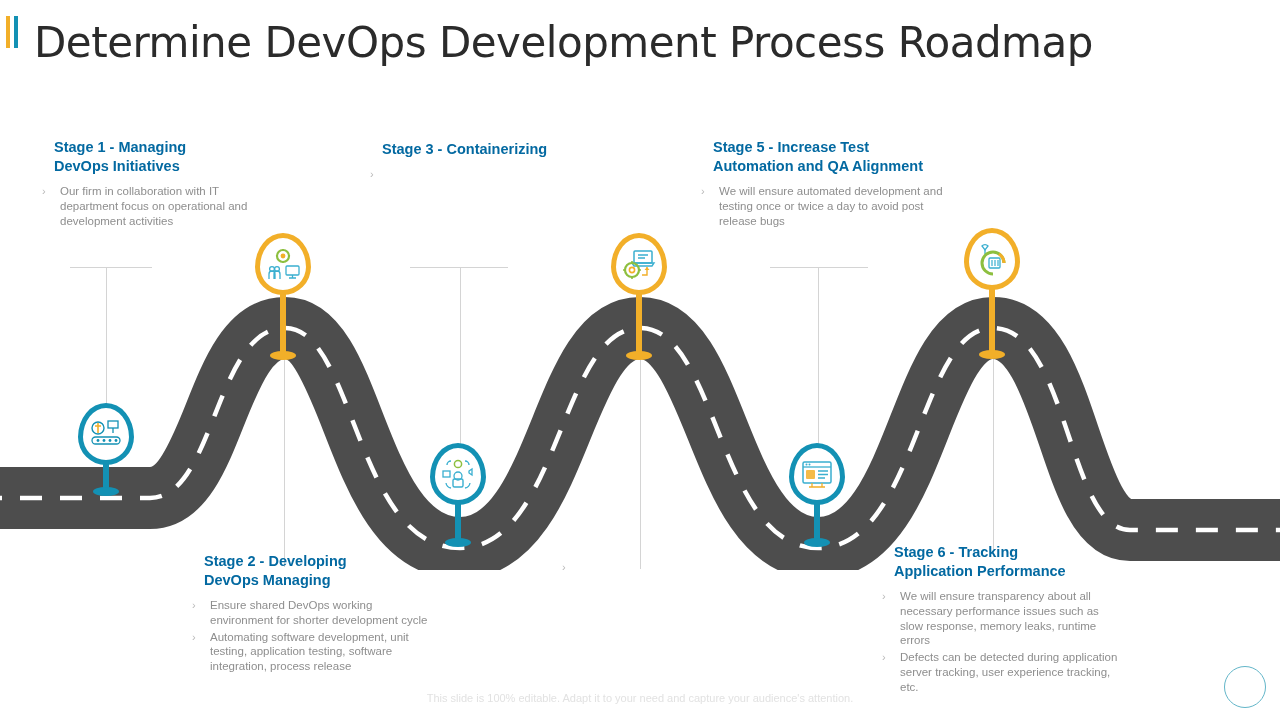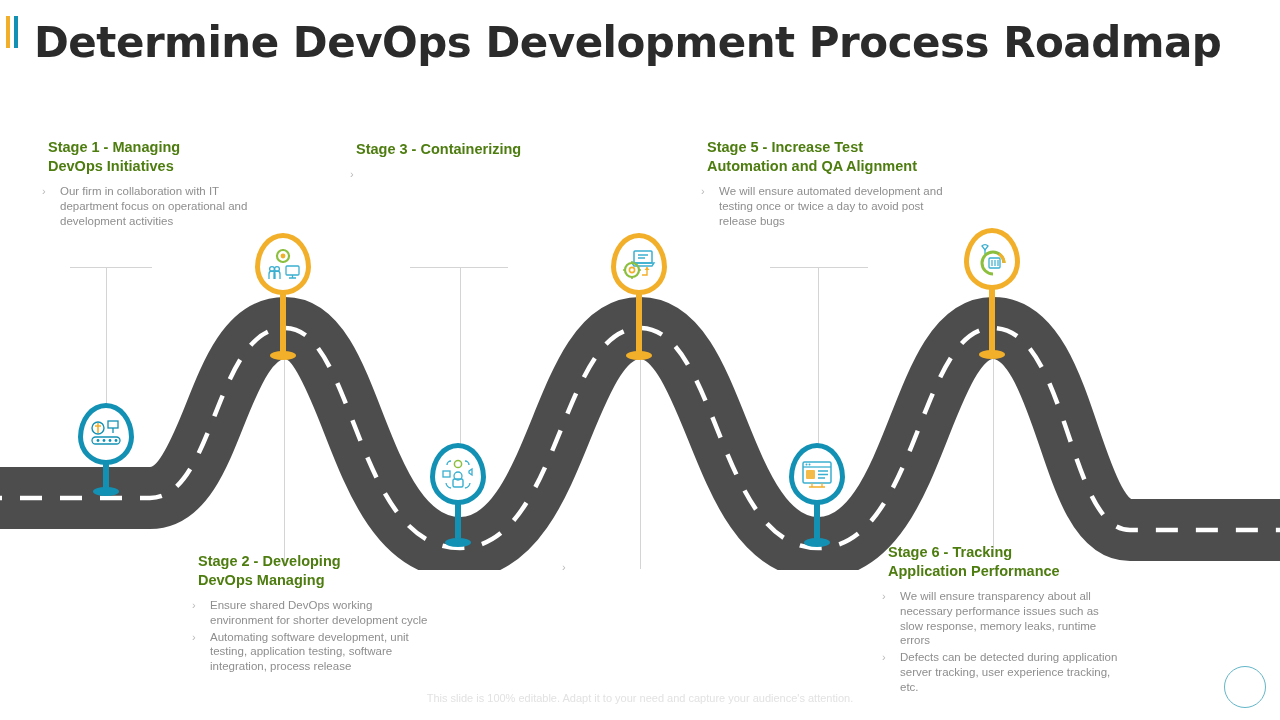--- a/index.html
+++ b/index.html
@@ -9,21 +9,21 @@
   }
   .slide{position:absolute;inset:0;background:#fff;}
 
   
   .accent-bars{position:absolute;left:6px;top:16px;display:flex;gap:4px;}
   .accent-bars .bar{width:4px;height:32px;}
 
   
   .page-title{
     position:absolute;left:34px;top:20px;width:1150px;
-    font-size:42px;font-weight:700;letter-spacing:-0.5px;
+    font-size:42px;font-weight:400;letter-spacing:-0.5px;
     color:#2b2b2b;line-height:1.08;white-space:nowrap;
     font-family:"DejaVu Sans", sans-serif;
   }
   .subtitle{
     position:absolute;left:8px;top:84px;width:1210px;
     font-size:11.5px;color:#a8a8a8;line-height:1.45;
     text-align:justify;
     font-family:"Liberation Sans", sans-serif;
   }
 
@@ -48,21 +48,21 @@
   .pin .base{
     position:absolute;left:15px;top:84px;width:26px;height:9px;border-radius:50%;
   }
   .pin .glyph{
     position:absolute;left:10px;top:14px;width:36px;height:34px;
   }
 
   
   .block{position:absolute;}
   .block h3{
-    margin:0 0 8px 10px;font-size:14.5px;font-weight:bold;color:#4d7c0f;
+    margin:0 0 8px 16px;font-size:14.5px;font-weight:bold;color:#0369a1;
     line-height:1.32;font-family:"Liberation Sans", sans-serif;
   }
   .bullets{margin:0;padding:0;list-style:none;}
   .bullets li{
     position:relative;padding-left:22px;margin-bottom:2px;
     font-size:11.5px;line-height:1.28;color:#8e8e8e;
     font-family:"Liberation Sans", sans-serif;
   }
   .bullets li .chev{
     position:absolute;left:4px;top:0;color:#b9b9b9;font-size:11px;
@@ -233,21 +233,21 @@
   <div class="block" style="left:38px;top:138px;width:240px;">
     <h3>
       <span>Stage 1 - Managing</span><br>
       <span>DevOps Initiatives</span>
     </h3>
     <ul class="bullets">
       <li><span class="chev">›</span><span>Our firm in collaboration with IT department focus on operational and development activities</span></li>
     </ul>
   </div>
 
-  <div class="block" style="left:346px;top:140px;width:215px;">
+  <div class="block" style="left:366px;top:140px;width:215px;">
     <h3>
       <span>Stage 3 - Containerizing</span>
     </h3>
     <ul class="bullets">
       <li><span class="chev">›</span></li>
     </ul>
   </div>
 
   <div class="block" style="left:697px;top:138px;width:260px;">
     <h3>

